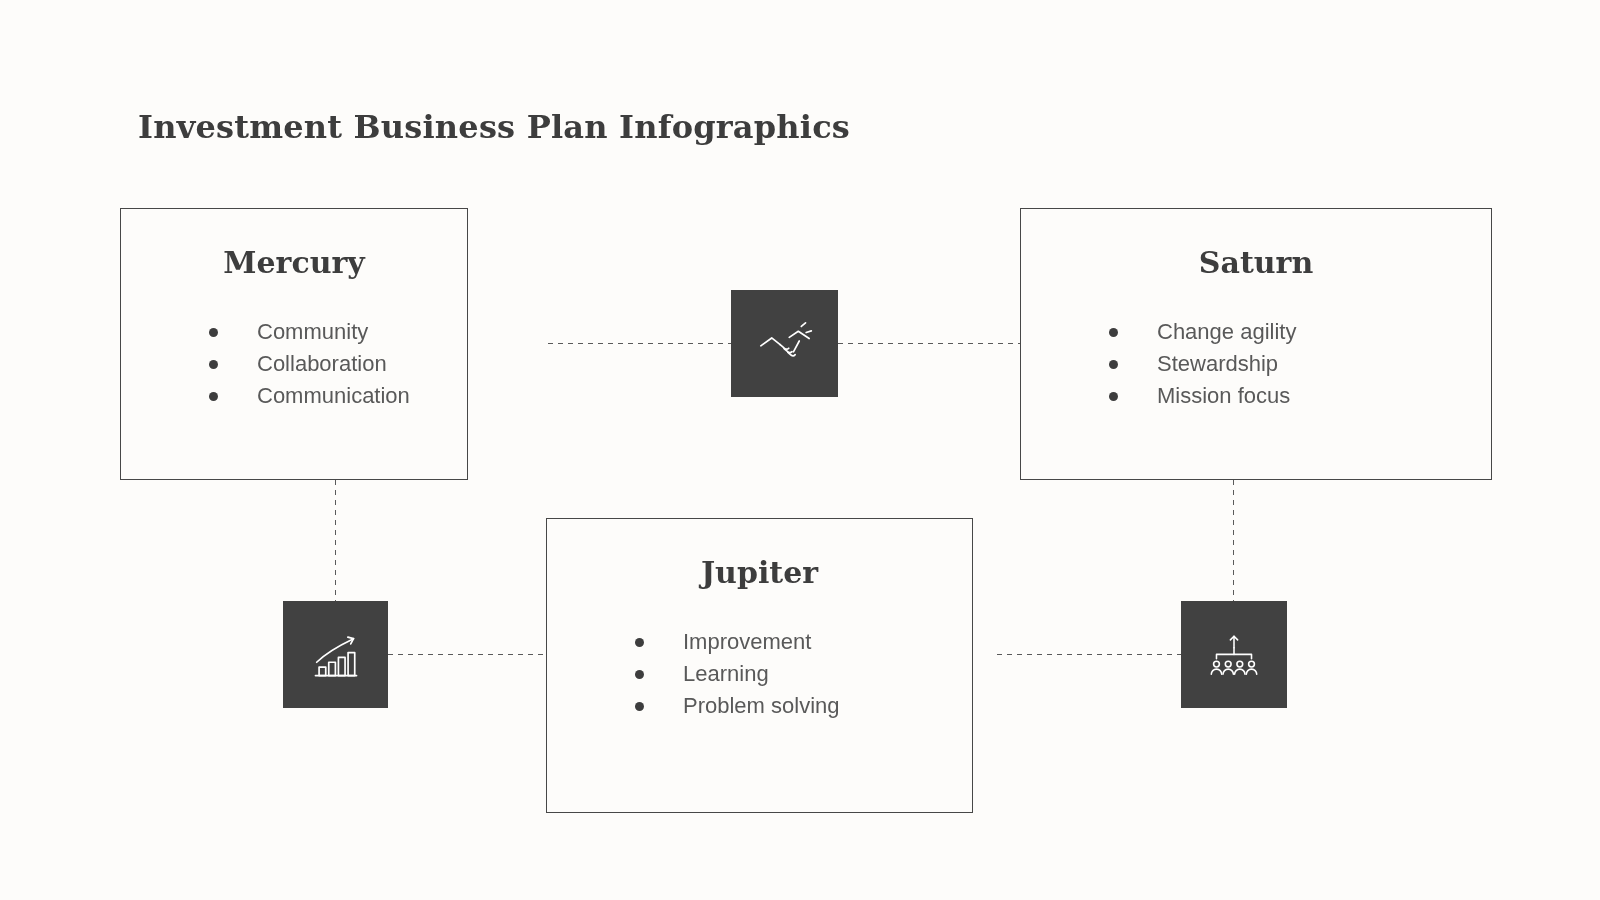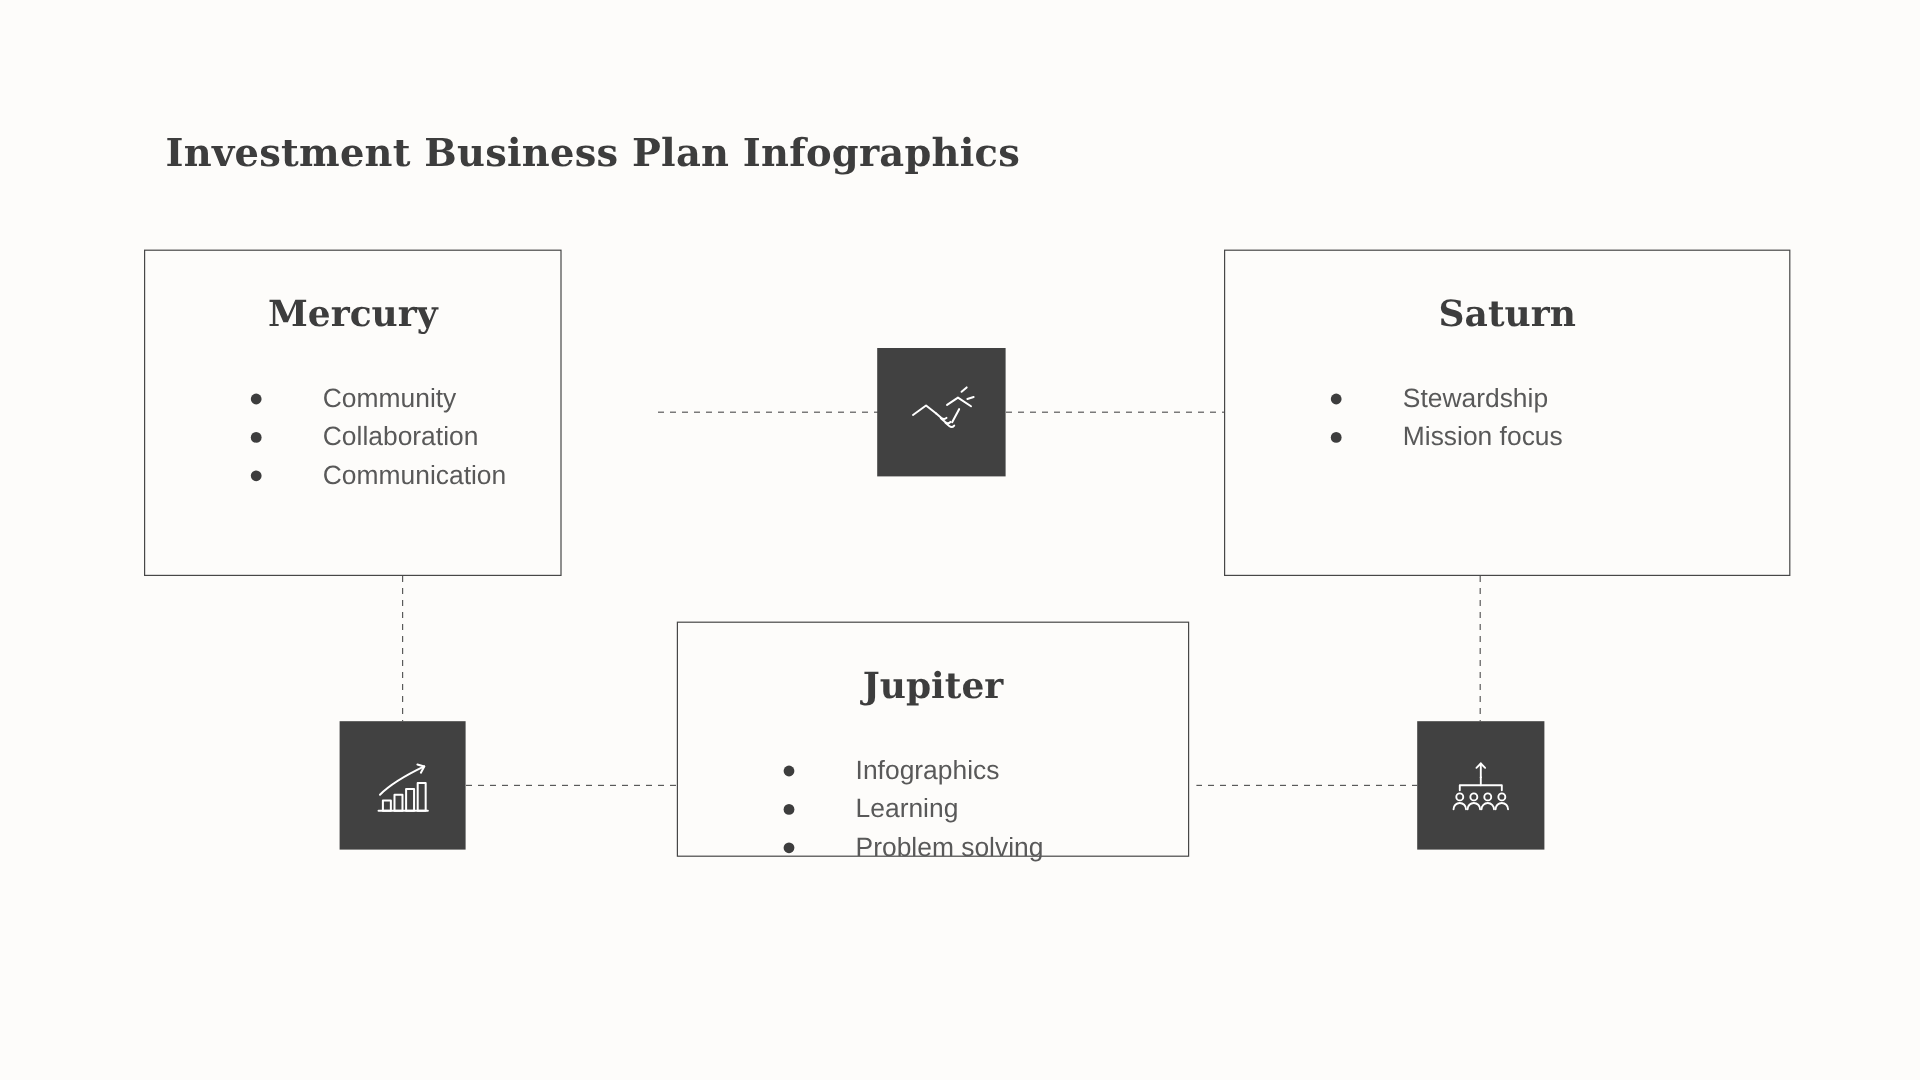--- a/index.html
+++ b/index.html
@@ -48,21 +48,20 @@
     list-style: none;
     margin: 36px 0 0 0;
     padding: 0 0 0 88px;
   }
   .node-item {
     display: flex;
     align-items: center;
     height: 32px;
     font-size: 22px;
     color: #595959;
-    gap: 12px;
   }
   .dot {
     width: 9px;
     height: 9px;
     border-radius: 50%;
     background: #3d3d3d;
     margin-right: 39px;
     flex: 0 0 auto;
   }
   .icon-box {
@@ -119,35 +118,39 @@
         <span>Communication</span>
       </li>
     </ul>
   </section>
 
   <section class="node" style="left:1020px; top:208px; width:472px; height:272px;">
     <h2 class="node-title">Saturn</h2>
     <ul class="node-list">
       <li class="node-item">
         <span class="dot"></span>
+        <span>Change agility</span>
+      </li>
+      <li class="node-item">
+        <span class="dot"></span>
         <span>Stewardship</span>
       </li>
       <li class="node-item">
         <span class="dot"></span>
         <span>Mission focus</span>
       </li>
     </ul>
   </section>
 
-  <section class="node" style="left:564px; top:518px; width:427px; height:196px;">
+  <section class="node" style="left:546px; top:518px; width:427px; height:295px;">
     <h2 class="node-title">Jupiter</h2>
     <ul class="node-list">
       <li class="node-item">
         <span class="dot"></span>
-        <span>Infographics</span>
+        <span>Improvement</span>
       </li>
       <li class="node-item">
         <span class="dot"></span>
         <span>Learning</span>
       </li>
       <li class="node-item">
         <span class="dot"></span>
         <span>Problem solving</span>
       </li>
     </ul>

